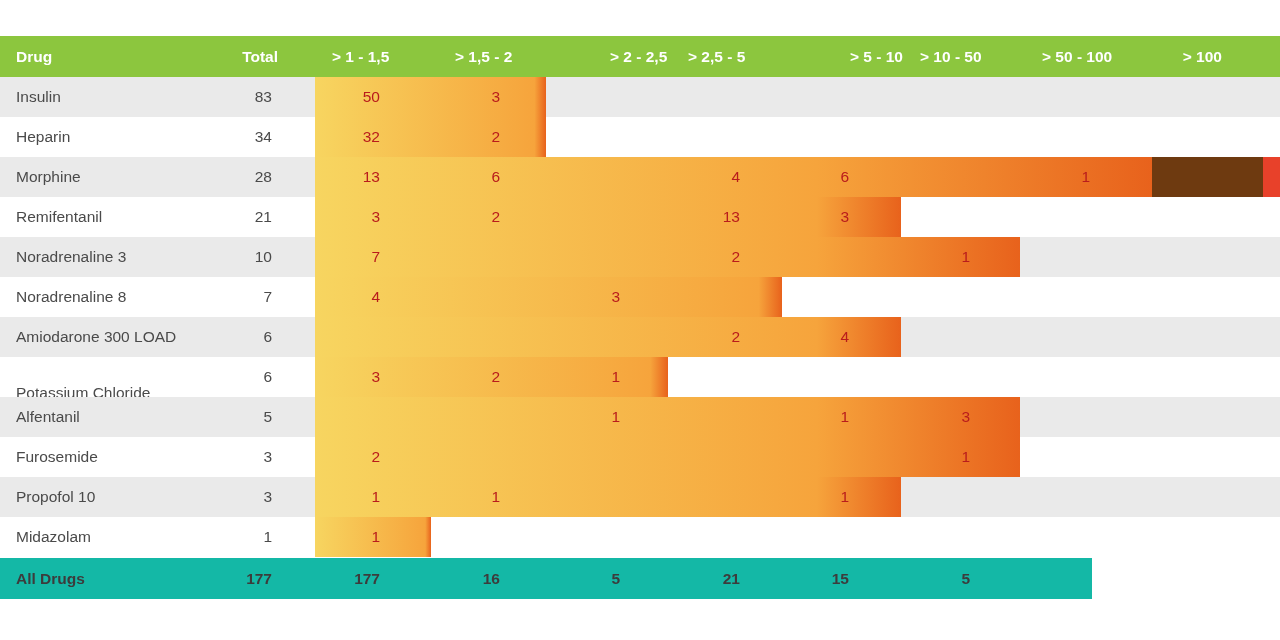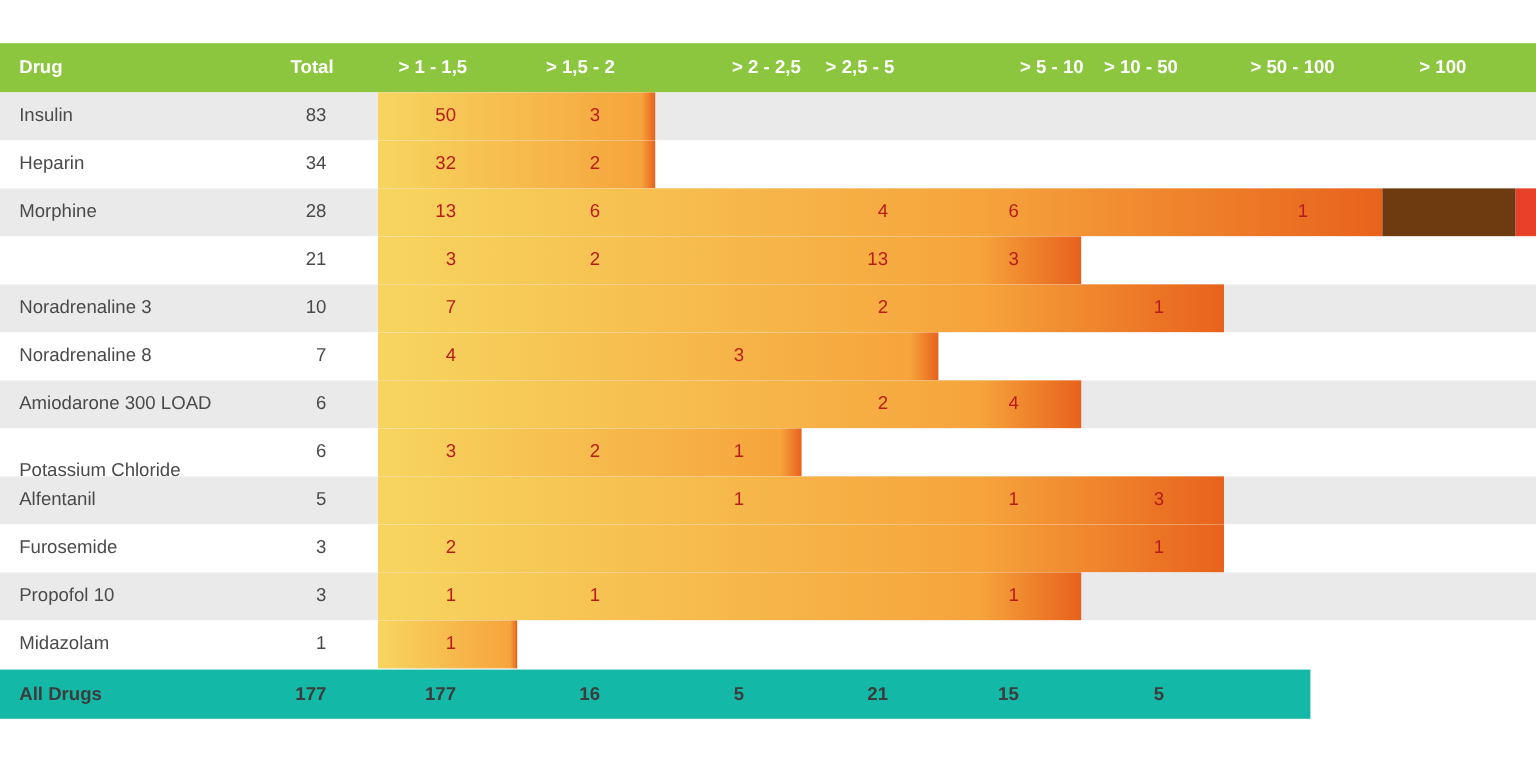--- a/index.html
+++ b/index.html
@@ -136,20 +136,21 @@
         <div class="cell name" style="left: 16px; width: 200px;">Morphine</div>
         <div class="cell num" style="left: 212px; width: 60px;">28</div>
         <div class="cell num onbar" style="left: 320px; width: 60px;">13</div>
         <div class="cell num onbar" style="left: 440px; width: 60px;">6</div>
         <div class="cell num onbar" style="left: 680px; width: 60px;">4</div>
         <div class="cell num onbar" style="left: 789px; width: 60px;">6</div>
         <div class="cell num onbar" style="left: 1030px; width: 60px;">1</div>
       </div>
       <div class="row even" style="top: 197px;">
         <div class="bar" style="width: 586px; background: linear-gradient(to right, rgb(247, 213, 96) 0%, rgb(246, 164, 60) 85.6314%, rgb(232, 98, 28) 100%);"></div>
+        <div class="cell name" style="left: 16px; width: 200px;">Remifentanil</div>
         <div class="cell num" style="left: 212px; width: 60px;">21</div>
         <div class="cell num onbar" style="left: 320px; width: 60px;">3</div>
         <div class="cell num onbar" style="left: 440px; width: 60px;">2</div>
         <div class="cell num onbar" style="left: 680px; width: 60px;">13</div>
         <div class="cell num onbar" style="left: 789px; width: 60px;">3</div>
       </div>
       <div class="row odd" style="top: 237px;">
         <div class="bar" style="width: 705px; background: linear-gradient(to right, rgb(247, 213, 96) 0%, rgb(246, 164, 60) 71.1773%, rgb(232, 98, 28) 100%);"></div>
         <div class="cell name" style="left: 16px; width: 200px;">Noradrenaline 3</div>
         <div class="cell num" style="left: 212px; width: 60px;">10</div>

